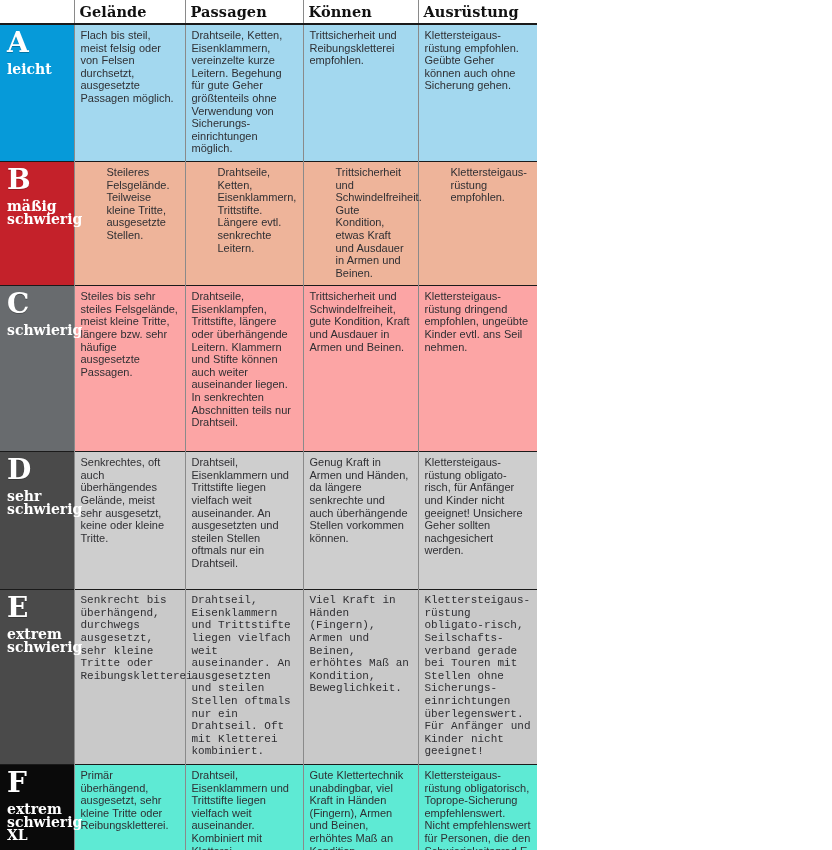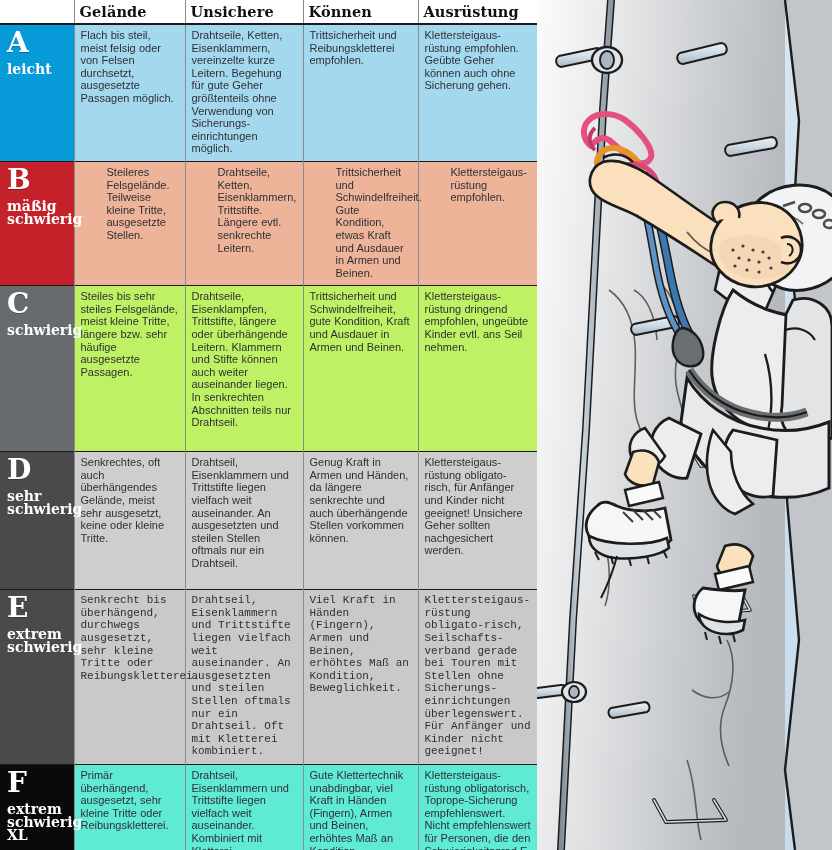--- a/index.html
+++ b/index.html
@@ -7,21 +7,21 @@
     margin: 0; padding: 0;
     width: 832px; height: 850px;
     background: #ffffff;
     font-family: "Liberation Sans", sans-serif;
     overflow: hidden;
   }
   #page {
     position: relative;
     width: 832px; height: 734px;
     display: flex;
-    flex-direction: row;
+    flex-direction: column;
   }
 
   
   #table-panel {
     width: 537px;
     height: 850px;
     position: relative;
     background: #ffffff;
     border-right: 2px solid #1a1a1a;
   }
@@ -90,21 +90,21 @@
     border-left: 1px solid #8a8a8a;
     word-spacing: .2px;
   }
 
   
   tr.row-A td.grade { background: #069ad9; }
   tr.row-A td.cell  { background: #a3d8ef; }
   tr.row-B td.grade { background: #c4212a; }
   tr.row-B td.cell  { background: #eeb49a; padding-left: 32px; }
   tr.row-C td.grade { background: #686b6e; }
-  tr.row-C td.cell  { background: #bef264; }
+  tr.row-C td.cell  { background: #fca5a5; }
   tr.row-D td.grade { background: #4a4a4a; }
   tr.row-D td.cell  { background: #cecece; }
   tr.row-E td.grade { background: #4a4a4a; }
   tr.row-E td.cell  { background: #c9c9c9; font-family: Liberation Mono, monospace; }
   tr.row-F td.grade { background: #0a0a0a; }
   tr.row-F td.cell  { background: #5eead4; }
 
   tr.row-A td { border-top: 1px solid #1a1a1a; }
   tr.row-B td, tr.row-C td, tr.row-D td, tr.row-E td, tr.row-F td {
     border-top: 1px solid #1a1a1a;
@@ -146,21 +146,21 @@
         <col class="c-grade">
           <col class="c-ter">
           <col class="c-sic">
           <col class="c-kon">
           <col class="c-aus">
       </colgroup>
       <thead>
         <tr>
           <th class="empty-head"></th>
           <th>Gelände</th>
-          <th>Unsichere</th>
+          <th>Passagen</th>
           <th>Können</th>
           <th>Ausrüstung</th>
         </tr>
       </thead>
       <tbody>
 
         <tr class="row-A">
           <td class="grade">
             <span class="letter">A</span>
             <span class="desc">leicht</span>

